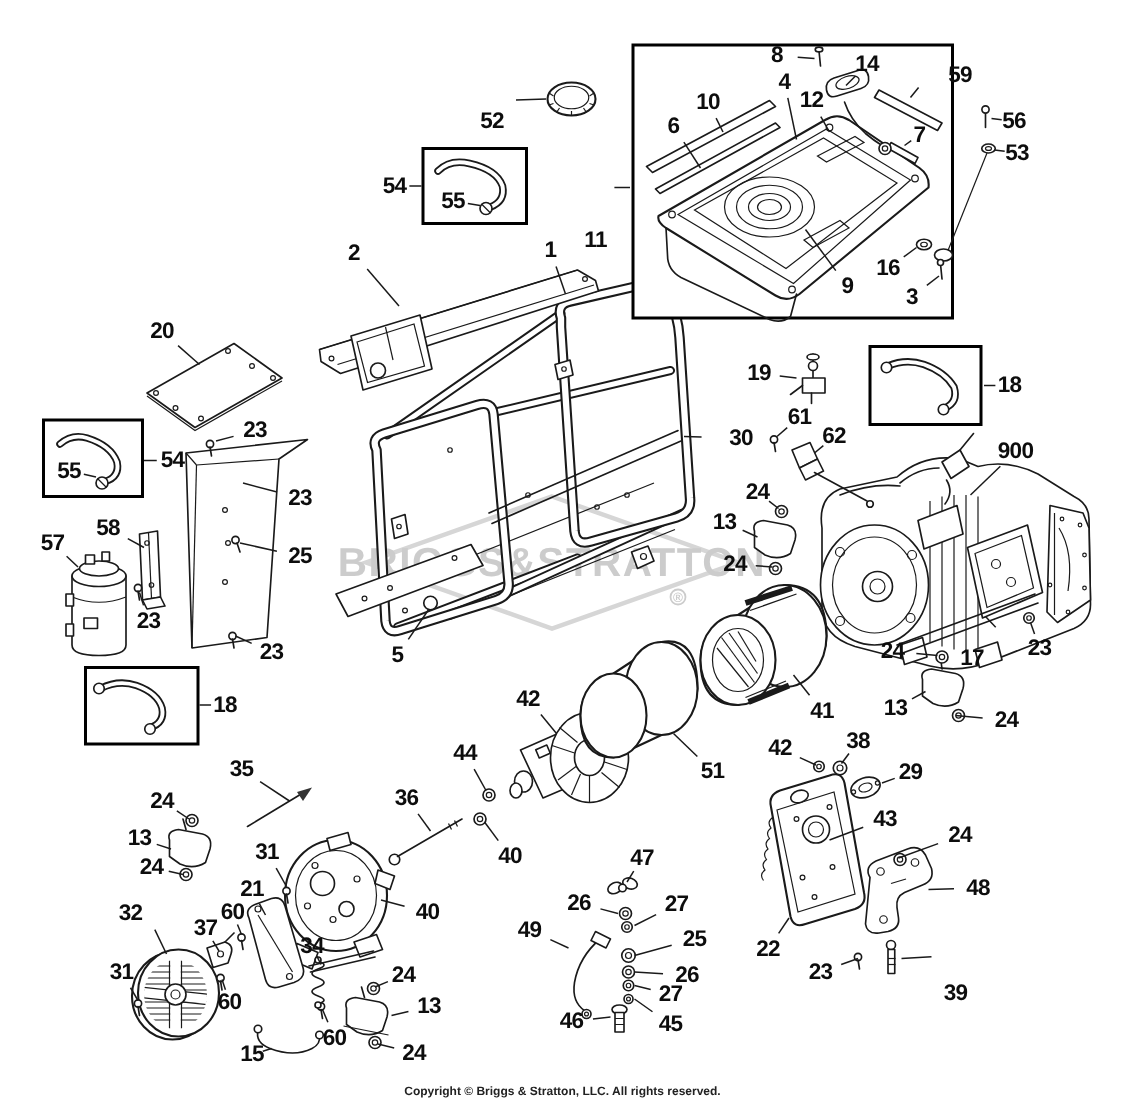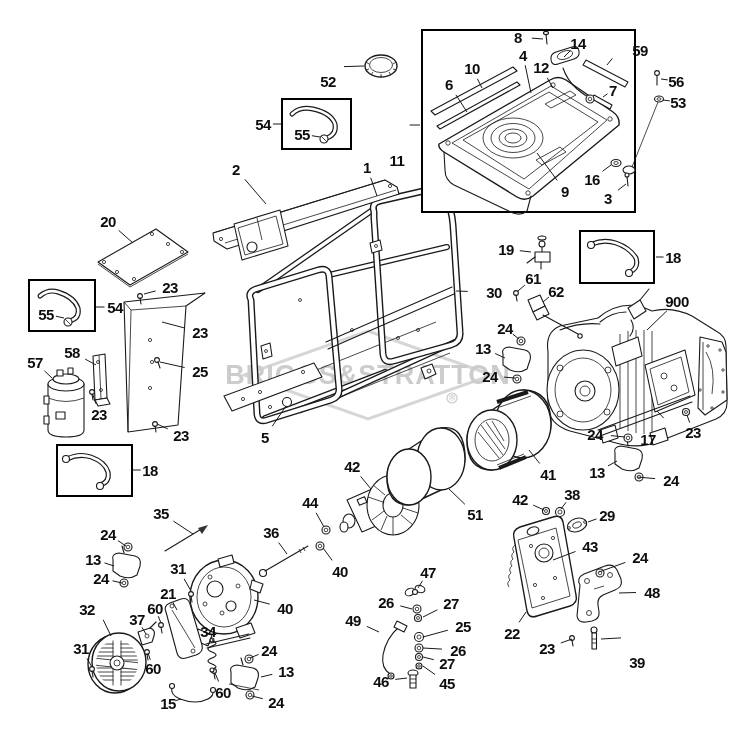--- a/index.html
+++ b/index.html
@@ -700,14 +700,15 @@
       <div class="callout" style="left: 386px; top: 602px;">26</div>
       <div class="callout" style="left: 451px; top: 603px;">27</div>
       <div class="callout" style="left: 353px; top: 620px;">49</div>
       <div class="callout" style="left: 463px; top: 626px;">25</div>
       <div class="callout" style="left: 458px; top: 650px;">26</div>
       <div class="callout" style="left: 447px; top: 663px;">27</div>
       <div class="callout" style="left: 381px; top: 681px;">46</div>
       <div class="callout" style="left: 447px; top: 683px;">45</div>
     </div>
 
+<div id="copyright">Copyright © Briggs &amp; Stratton, LLC. All rights reserved.</div>
 
 </div>
 
 </body></html>

